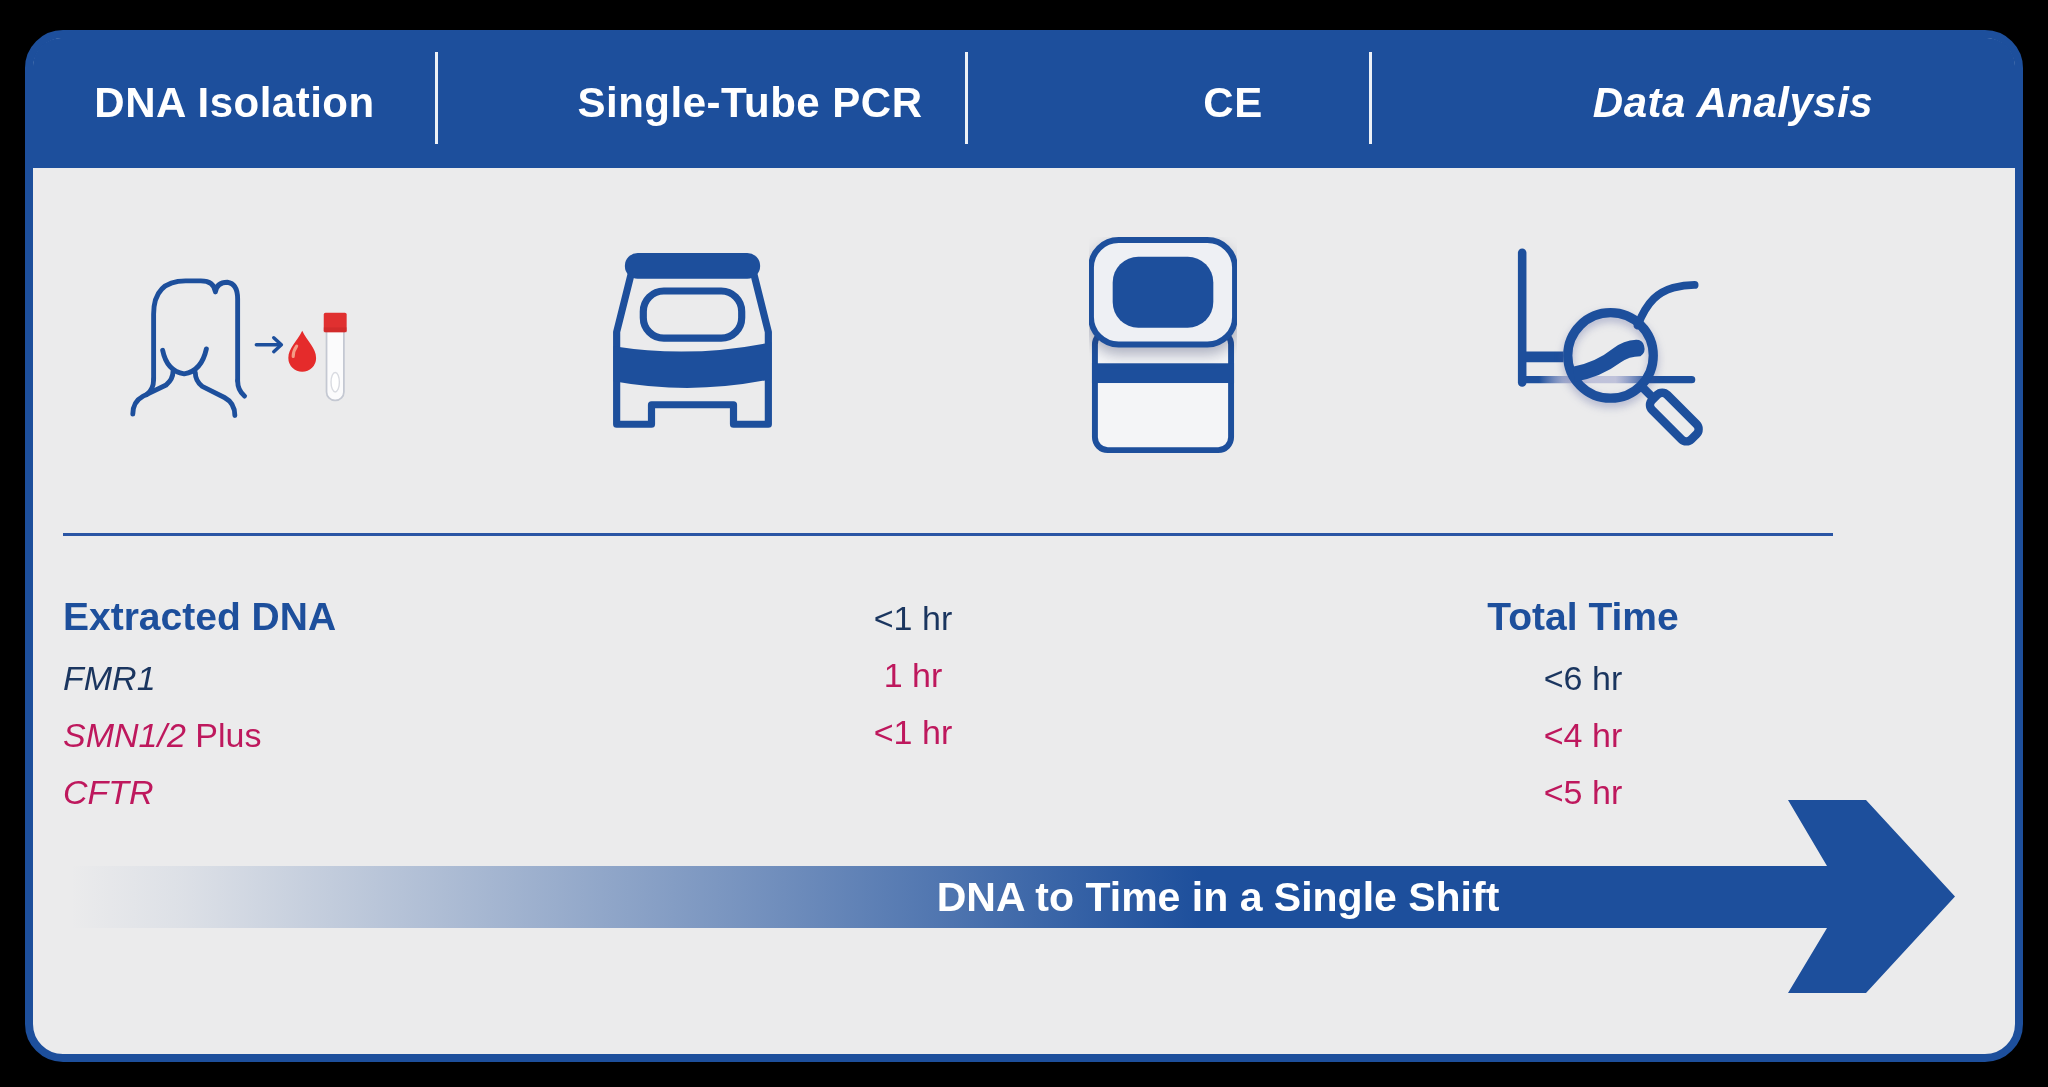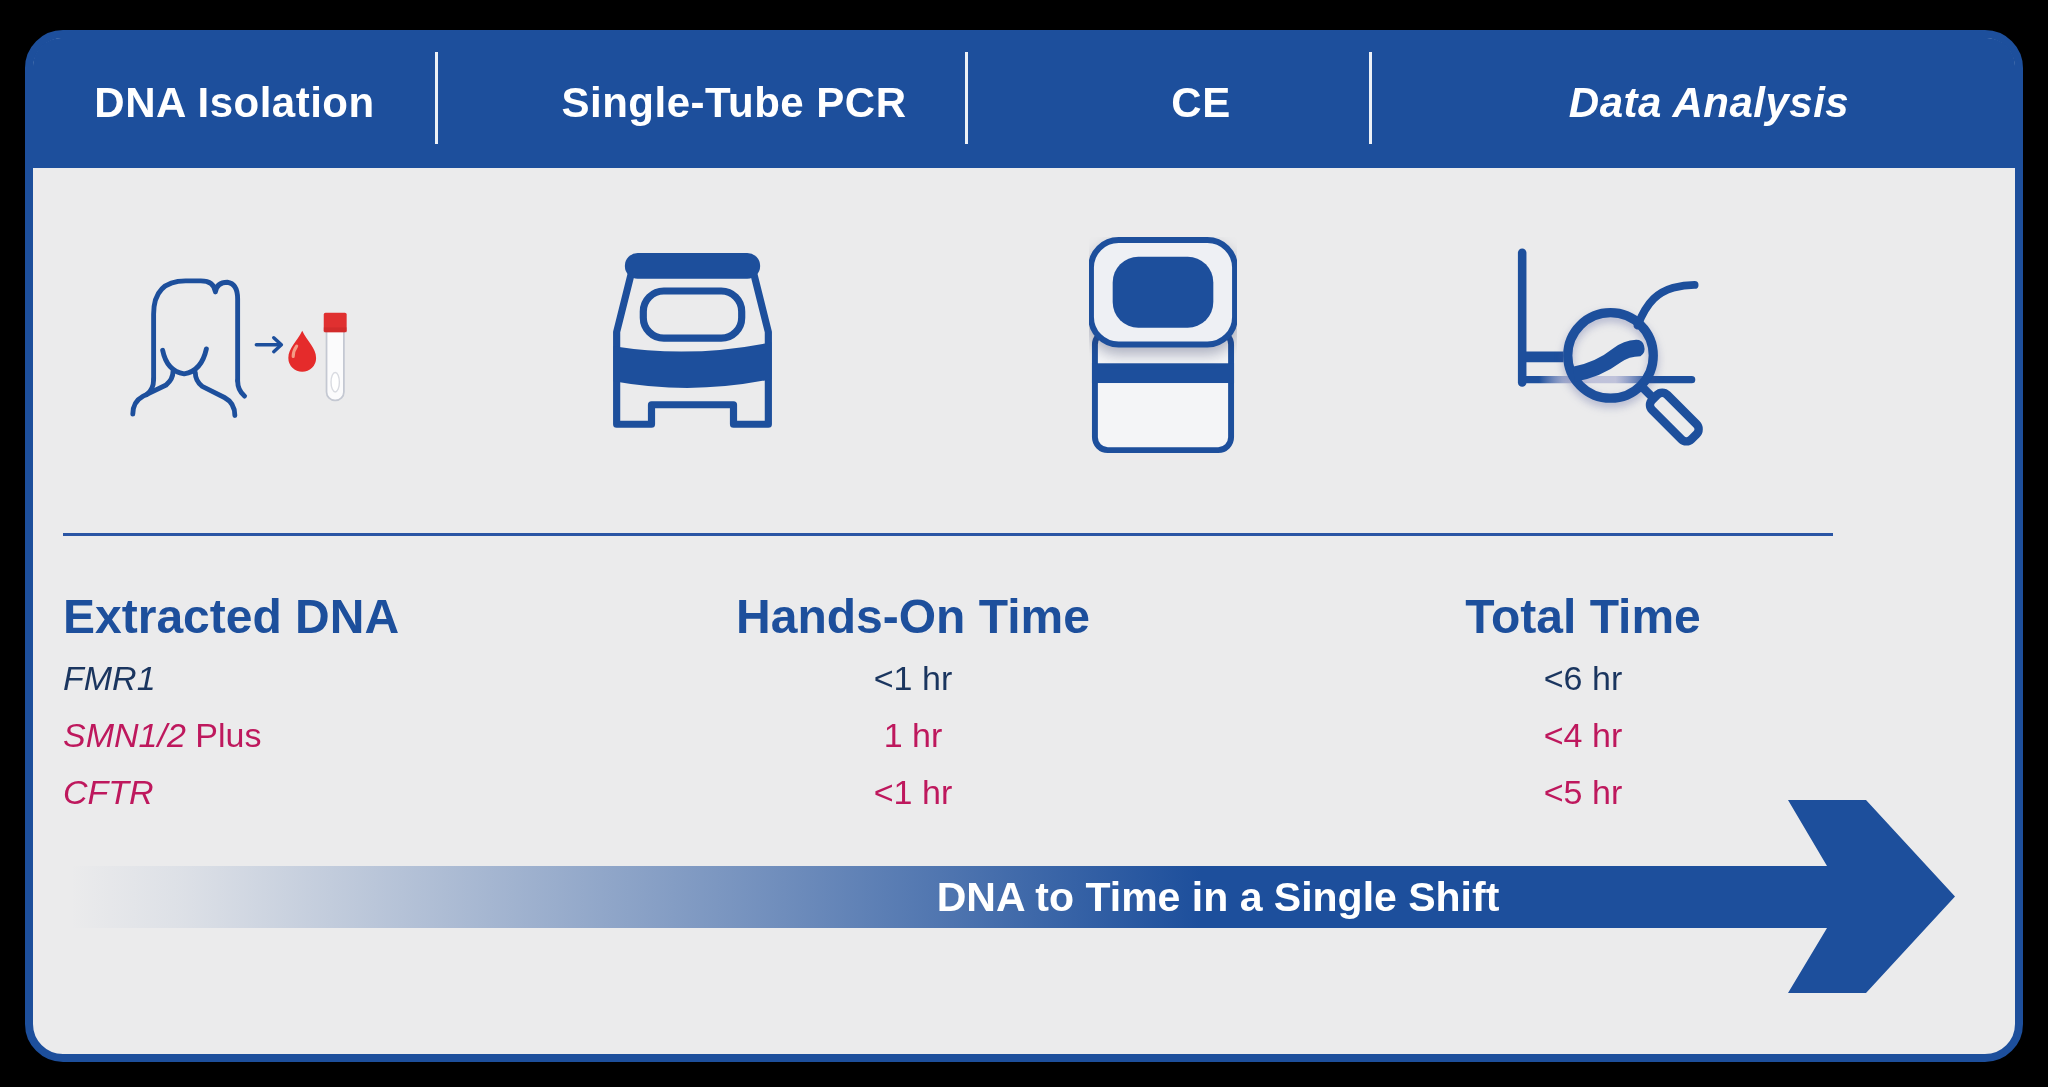--- a/index.html
+++ b/index.html
@@ -10,21 +10,21 @@
   }
   .card{
     position:absolute;left:25px;top:30px;width:1998px;height:1032px;
     box-sizing:border-box;border:8px solid #1d4f9c;border-radius:38px;
     background:#ebebec;
   }
   
   .header{
     position:absolute;left:0;top:0;width:100%;height:130px;
     background:#1d4f9c;border-radius:28px 28px 0 0;
-    display:flex;align-items:stretch;
+    display:flex;align-items:stretch;gap:16px;
   }
   .hcell{display:flex;align-items:center;justify-content:center;
     color:#fff;font-size:42px;font-weight:700;letter-spacing:.5px;}
   .hc1{width:403px;} .hc2{width:530px;padding-left:33px;} .hc3{width:404px;} .hc4{flex:1;font-style:italic;}
   .hdiv{position:absolute;top:14px;height:92px;width:3px;background:rgba(255,255,255,.92);}
   .hdiv1{left:402px;} .hdiv2{left:932px;} .hdiv3{left:1336px;}
   
   .icon{position:absolute;}
   .i1{left:72px;top:222px;width:250px;}
   .i2{left:557px;top:212px;width:205px;}
@@ -33,21 +33,21 @@
   .icon svg{display:block;width:100%;height:auto;}
   .ce-head{filter:drop-shadow(0 7px 7px rgba(40,50,90,.35));}
   .lens{filter:drop-shadow(0 6px 6px rgba(70,80,150,.35));}
   
   .rule{position:absolute;left:30px;top:495px;width:1770px;height:3px;background:#2a55a4;}
   
   .tcol{position:absolute;top:552px;}
   .col-a{left:30px;width:560px;text-align:left;}
   .col-b{left:570px;width:620px;text-align:center;}
   .col-c{left:1230px;width:640px;text-align:center;}
-  .th{font-size:48px;font-weight:700;color:#1d4f9c;height:60px;line-height:54px;}
+  .th{font-size:39px;font-weight:700;color:#1d4f9c;height:60px;line-height:54px;}
   .td{font-size:34px;height:57px;line-height:57px;}
   .td i{font-style:italic;}
   .navy{color:#1a355f;} .blue{color:#be185d;} .cyan{color:#be185d;}
   
   .arrow-svg{position:absolute;left:0;top:0;width:1982px;height:1016px;pointer-events:none;}
   .arrow-label{
     position:absolute;left:590px;top:830px;width:1190px;height:58px;
     line-height:58px;text-align:center;color:#fff;font-size:41px;font-weight:700;
   }
 </style>
@@ -149,21 +149,20 @@
   <div class="rule"></div>
 
   <div class="tcol col-a">
     <div class="th">Extracted DNA</div>
     <div class="td navy"><i>FMR1</i><span></span></div>
     <div class="td blue"><i>SMN1/2</i><span> Plus</span></div>
     <div class="td cyan"><i>CFTR</i><span></span></div>
   </div>
 
   <div class="tcol col-b">
-    <div class="th">Hands-On Time</div>
     <div class="td navy">&lt;1 hr</div>
     <div class="td blue">1 hr</div>
     <div class="td cyan">&lt;1 hr</div>
   </div>
 
   <div class="tcol col-c">
     <div class="th">Total Time</div>
     <div class="td navy">&lt;6 hr</div>
     <div class="td blue">&lt;4 hr</div>
     <div class="td cyan">&lt;5 hr</div>

